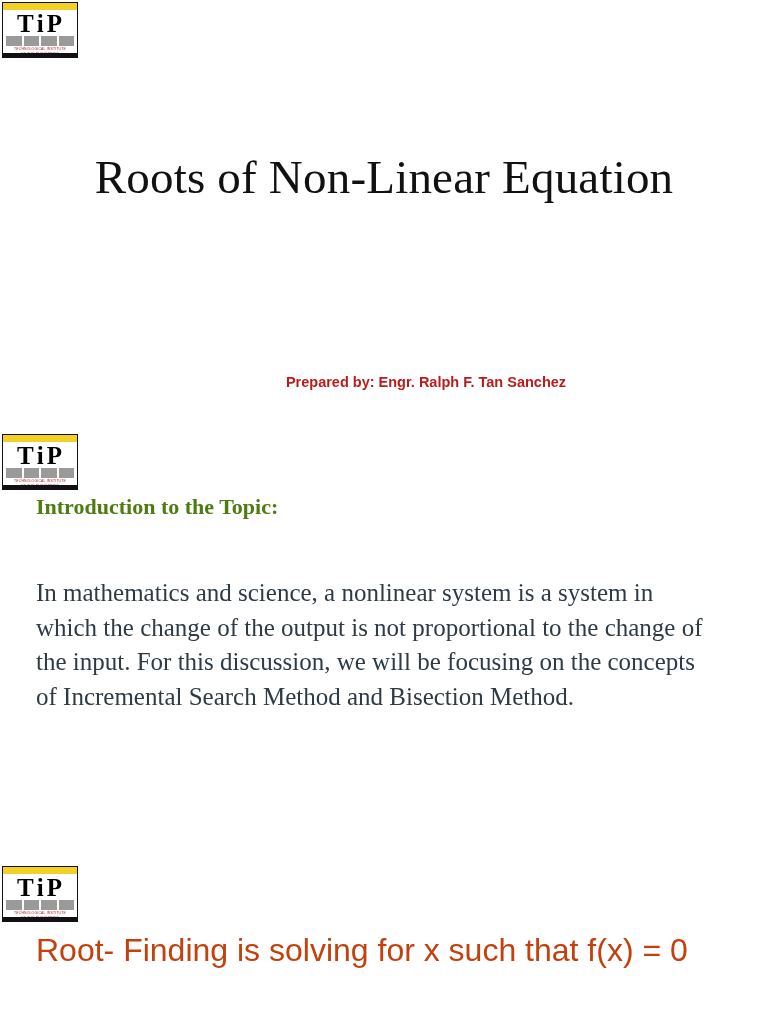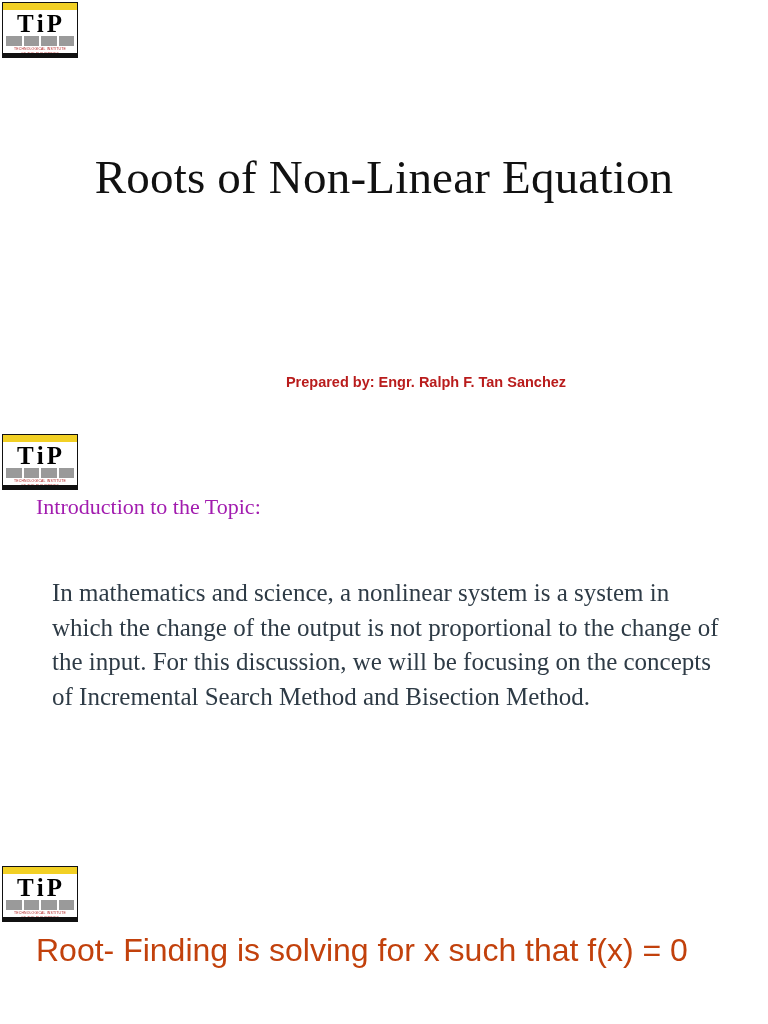--- a/index.html
+++ b/index.html
@@ -118,33 +118,32 @@
     padding-left: 42px;
   }
 
   
   .section-heading {
     position: absolute;
     left: 36px;
     top: 494px;
     font-family: "Liberation Serif", serif;
     font-size: 22px;
-    font-weight: normal;
-    color: #a21caf;
+    font-weight: bold;
+    color: #4d7c0f;
   }
   .body-text {
     position: absolute;
     left: 36px;
     top: 576px;
     width: 676px;
     font-family: "Liberation Serif", serif;
     font-size: 25px;
     line-height: 34.5px;
     color: #2e3b46;
-    margin-left: 16px;
   }
 
   
   .big-statement {
     position: absolute;
     left: 36px;
     top: 926px;
     width: 700px;
     font-family: "Liberation Sans", sans-serif;
     font-size: 32px;

